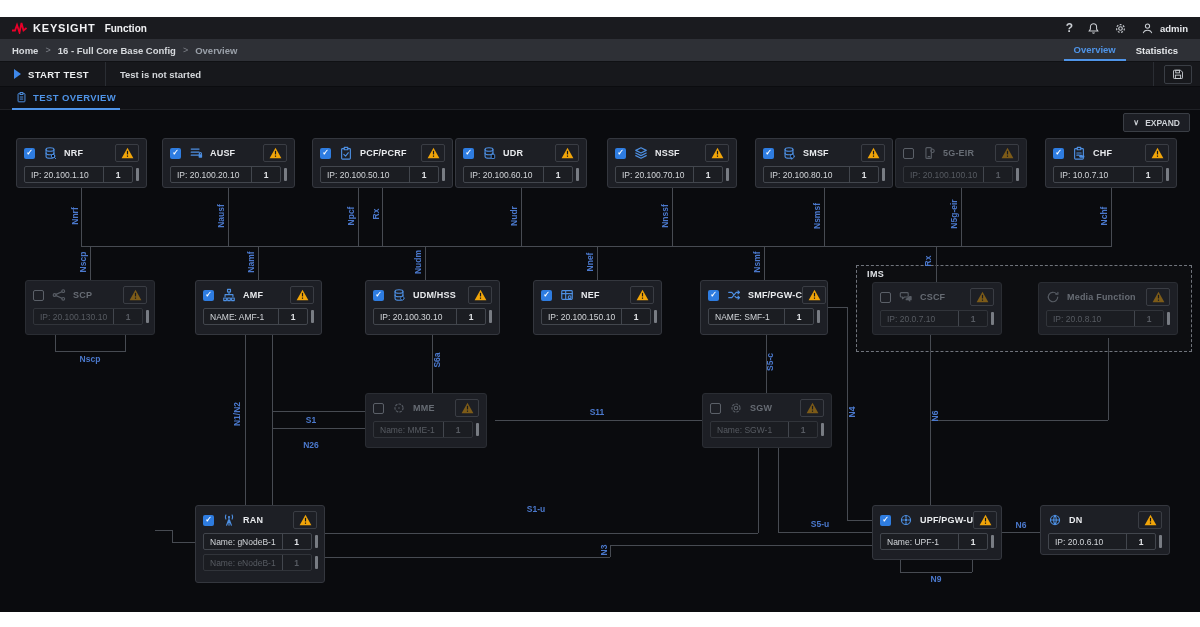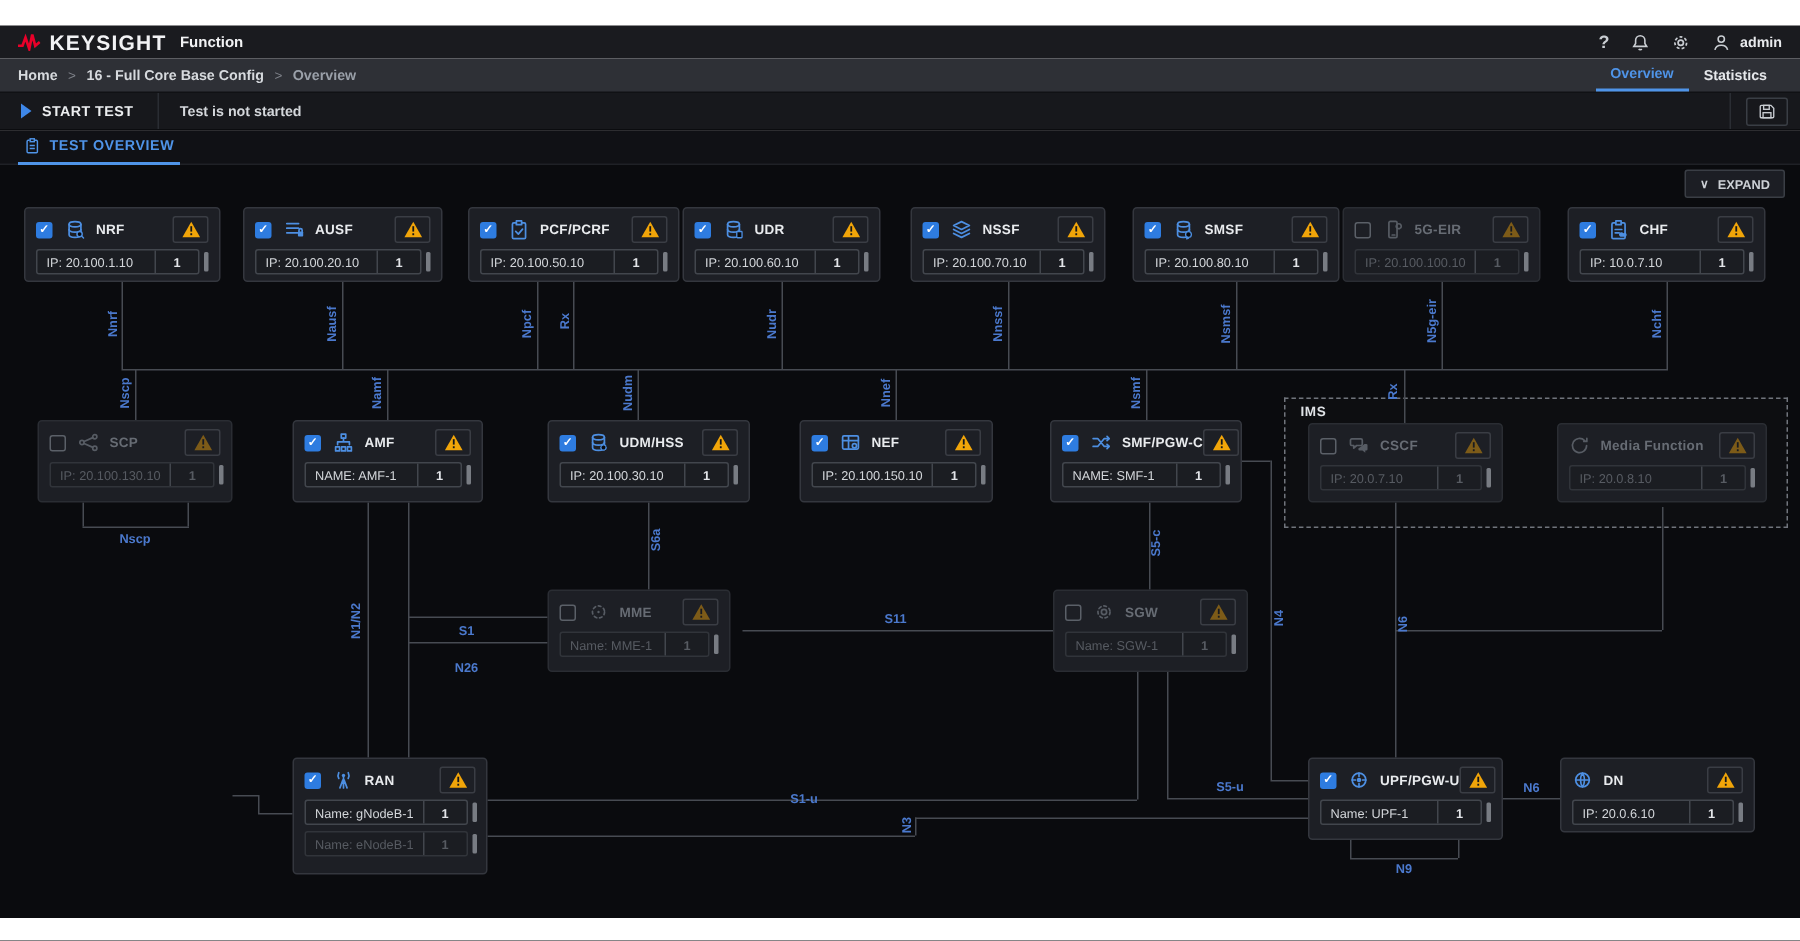--- a/index.html
+++ b/index.html
@@ -6,21 +6,21 @@
   body{width:1200px;height:627px;position:relative;background:#ffffff;overflow:hidden;
        font-family:"Liberation Sans",sans-serif;-webkit-font-smoothing:antialiased;}
   .bar{position:absolute;left:0;width:1200px;box-sizing:border-box;display:flex;align-items:center;}
   .appbar{top:17px;height:22px;background:#1a1b1f;padding:0 12px;}
   .crumbbar{top:39px;height:23px;background:#2e3036;padding:0 12px;border-bottom:1px solid #101114;}
   .startbar{top:62px;height:25px;background:#17181c;padding:0;border-bottom:1px solid #0b0c0f;}
   .tabbar{top:87px;height:23px;background:#101115;padding:0 12px;border-bottom:1px solid #1f2126;}
   .canvas{position:absolute;left:0;top:110px;width:1200px;height:502px;background:#0a0b0e;}
 
   .brandmark{display:inline-flex;margin-right:6px;}
-  .brandname{color:#f2f3f5;font-size:14px;font-weight:bold;letter-spacing:.8px;}
+  .brandname{color:#f2f3f5;font-size:11px;font-weight:bold;letter-spacing:.8px;}
   .prodname{color:#f2f3f5;font-size:10px;font-weight:bold;margin-left:9px;}
   .appbar-right{margin-left:auto;display:flex;align-items:center;gap:14px;color:#c9cdd2;}
   .hicon{display:inline-flex;align-items:center;color:#c9cdd2;cursor:pointer;}
   .help-q{font-size:12px;color:#c9cdd2;font-weight:bold;}
   .username{color:#e8eaed;font-size:9.5px;font-weight:bold;margin-left:-8px;text-align:center;}
 
   .crumb{color:#d7dade;font-size:9.5px;font-weight:bold;}
   .crumb-sep{color:#80848c;font-size:9px;margin:0 7px;}
   .crumb-current{color:#9aa0a9;font-size:9.5px;font-weight:bold;}
   .crumb-tabs{margin-left:auto;display:flex;align-items:stretch;height:100%;}
@@ -231,21 +231,21 @@
     <div class="elabel" style="left: 90px; top: 249px;">Nscp</div>
     <div class="elabel rot" style="left: 237px; top: 304px;">N1/N2</div>
     <div class="elabel rot" style="left: 437px; top: 250px;">S6a</div>
     <div class="elabel rot" style="left: 770px; top: 252px;">S5-c</div>
     <div class="elabel" style="left: 311px; top: 293px; margin-top: 42px;">N26</div>
     <div class="elabel" style="left: 311px; top: 310px;">S1</div>
     <div class="elabel" style="left: 597px; top: 302px;">S11</div>
     <div class="elabel rot" style="left: 852px; top: 302px;">N4</div>
     <div class="elabel rot" style="left: 935px; top: 306px;">N6</div>
     <div class="elabel rot" style="left: 604px; top: 440px;">N3</div>
-    <div class="elabel" style="left: 536px; top: 422px;">S1-u</div>
+    <div class="elabel" style="left: 536px; top: 399px;">S1-u</div>
     <div class="elabel" style="left: 820px; top: 414px;">S5-u</div>
     <div class="elabel" style="left: 1021px; top: 415px;">N6</div>
     <div class="elabel" style="left: 936px; top: 469px;">N9</div>
     <div class="card" style="left: 16px; top: 28px; width: 131px; height: 50px;">
       <div class="trow">
         <span class="cb checked">✓</span>
         <span class="nicon">
           <svg width="14" height="14" viewBox="0 0 16 16" fill="none" stroke="currentColor" stroke-width="1.3" stroke-linecap="round" stroke-linejoin="round">
             <path d="M3.5 4c0-1.2 2-2 4.5-2s4.5.8 4.5 2v8c0 1.2-2 2-4.5 2s-4.5-.8-4.5-2z"></path>
             <path d="M3.5 4c0 1.2 2 2 4.5 2s4.5-.8 4.5-2"></path>

